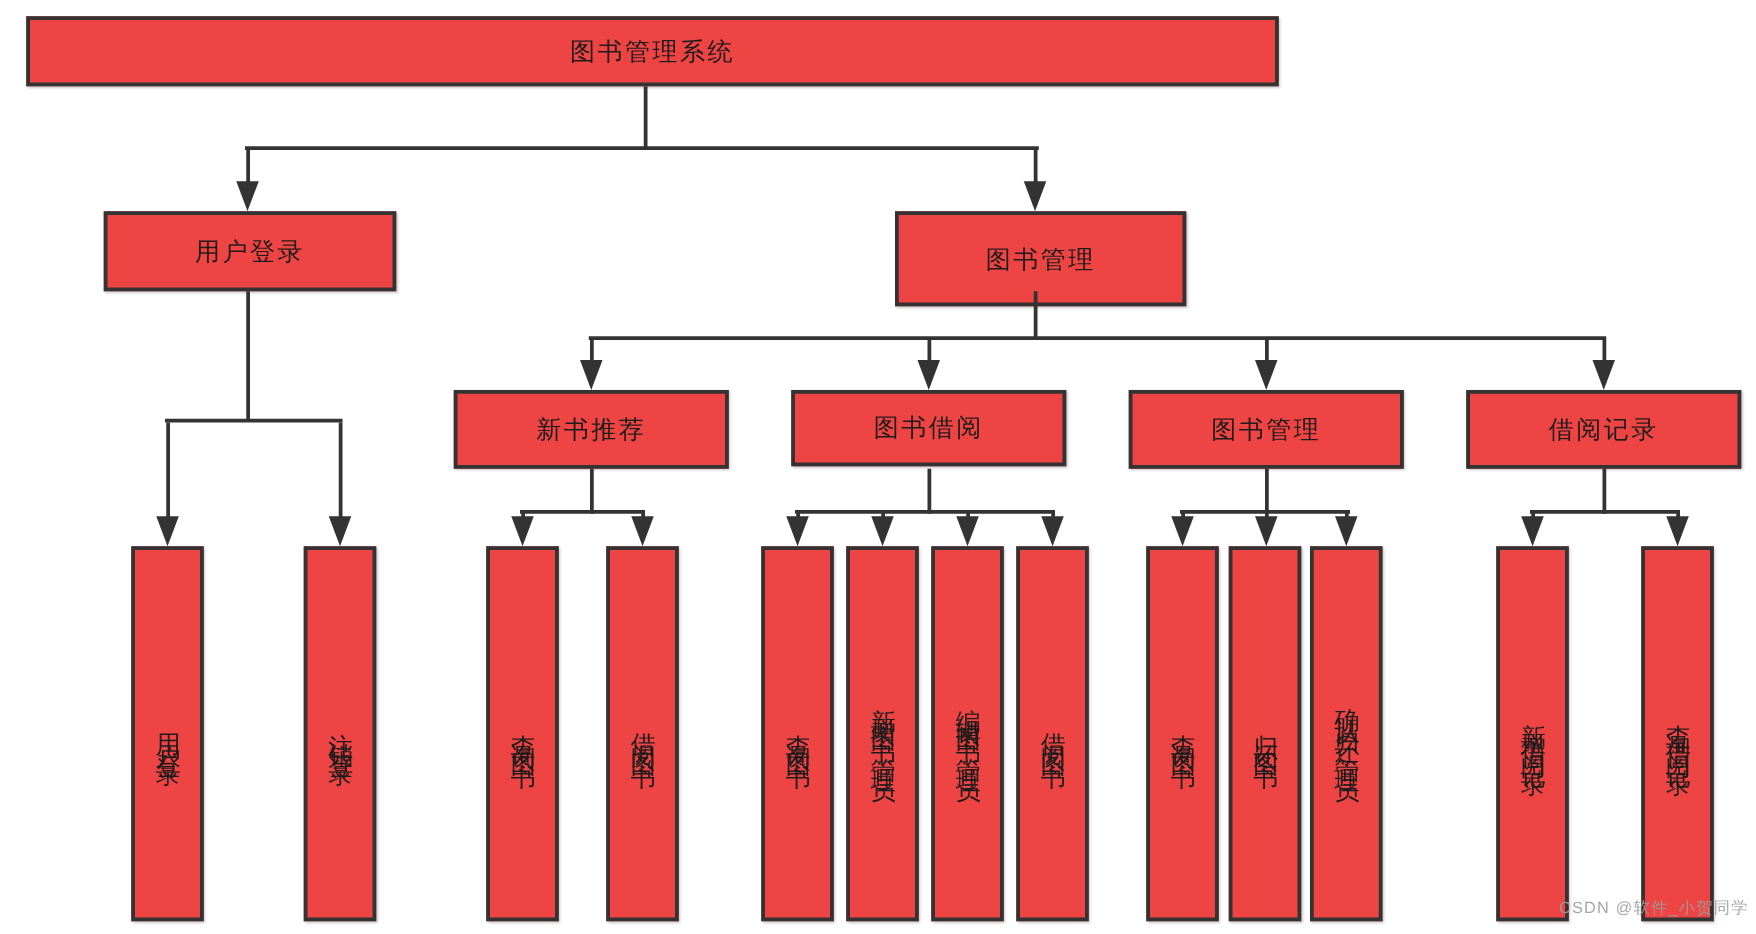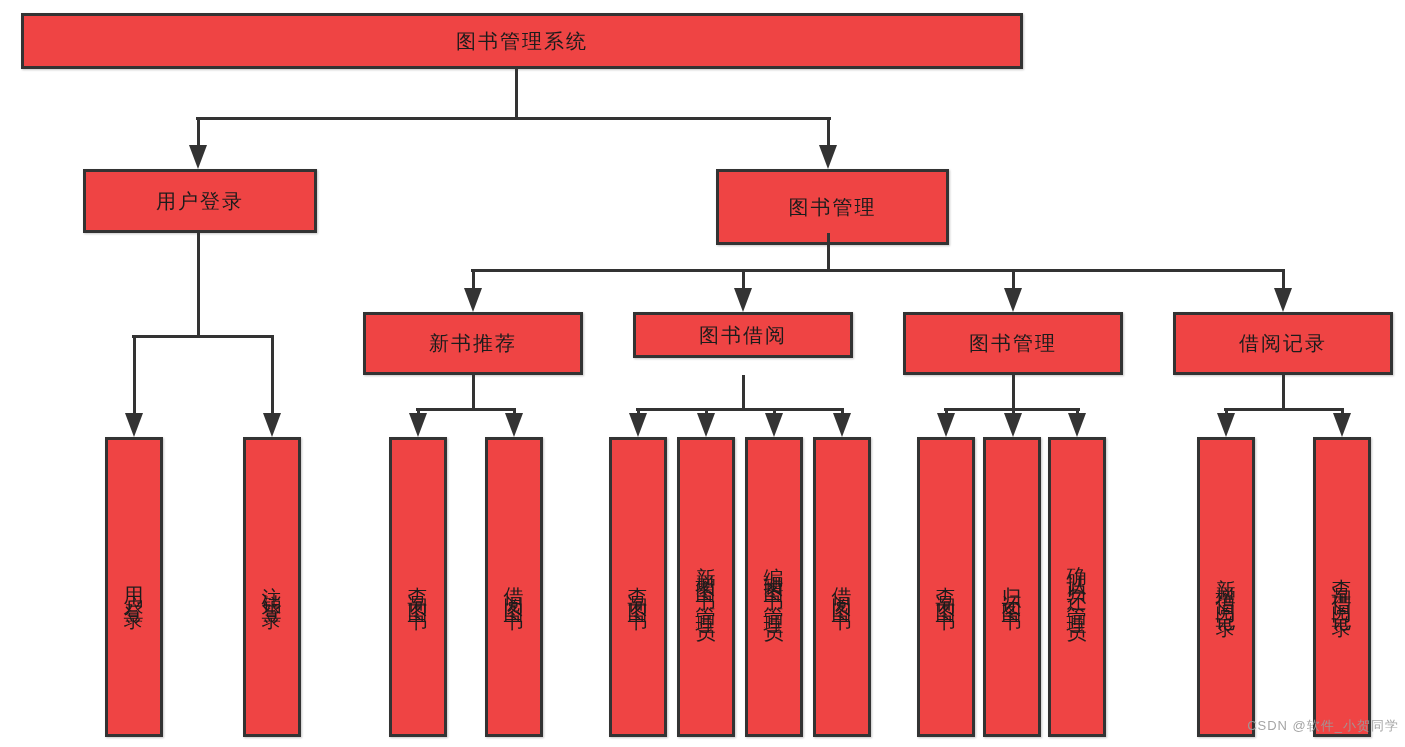--- a/index.html
+++ b/index.html
@@ -84,21 +84,21 @@
   <div class="vl" style="left:472px;top:272px;height:18px"></div>
   <div class="ahead" style="left:464px;top:288px"></div>
   <div class="vl" style="left:742px;top:272px;height:18px"></div>
   <div class="ahead" style="left:734px;top:288px"></div>
   <div class="vl" style="left:1012px;top:272px;height:18px"></div>
   <div class="ahead" style="left:1004px;top:288px"></div>
   <div class="vl" style="left:1282px;top:272px;height:18px"></div>
   <div class="ahead" style="left:1274px;top:288px"></div>
 
   <div class="box hnode" style="left:363px;top:312px;width:220px;height:63px">新书推荐</div>
-  <div class="box hnode" style="left:633px;top:312px;width:220px;height:46px">图书借阅</div>
+  <div class="box hnode" style="left:633px;top:312px;width:220px;height:61px">图书借阅</div>
   <div class="box hnode" style="left:903px;top:312px;width:220px;height:63px">图书管理</div>
   <div class="box hnode" style="left:1173px;top:312px;width:220px;height:63px">借阅记录</div>
 
   <div class="vl" style="left:472px;top:375px;height:36px"></div>
   <div class="vl" style="left:742px;top:375px;height:36px"></div>
   <div class="vl" style="left:1012px;top:375px;height:43px"></div>
   <div class="vl" style="left:1282px;top:375px;height:36px"></div>
 
   <div class="hl" style="left:416px;top:408px;width:100px"></div>
   <div class="hl" style="left:636px;top:408px;width:208px"></div>

